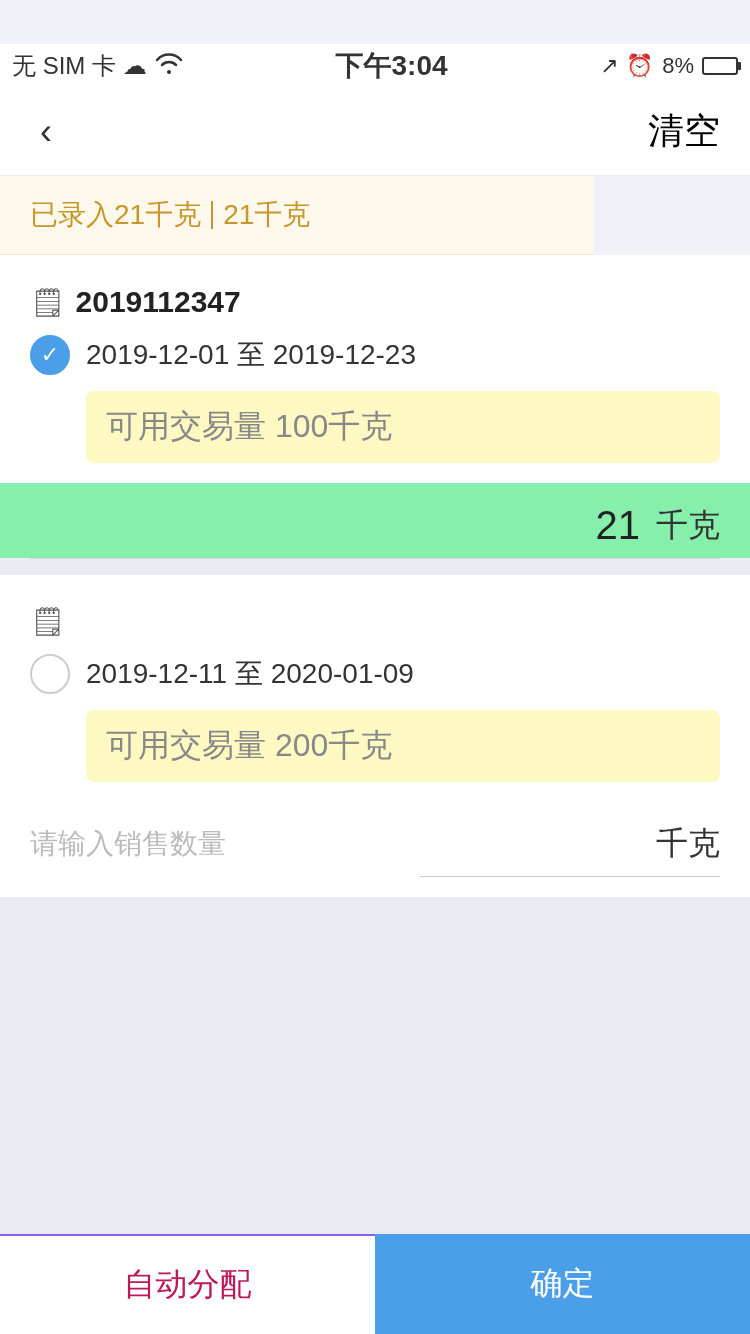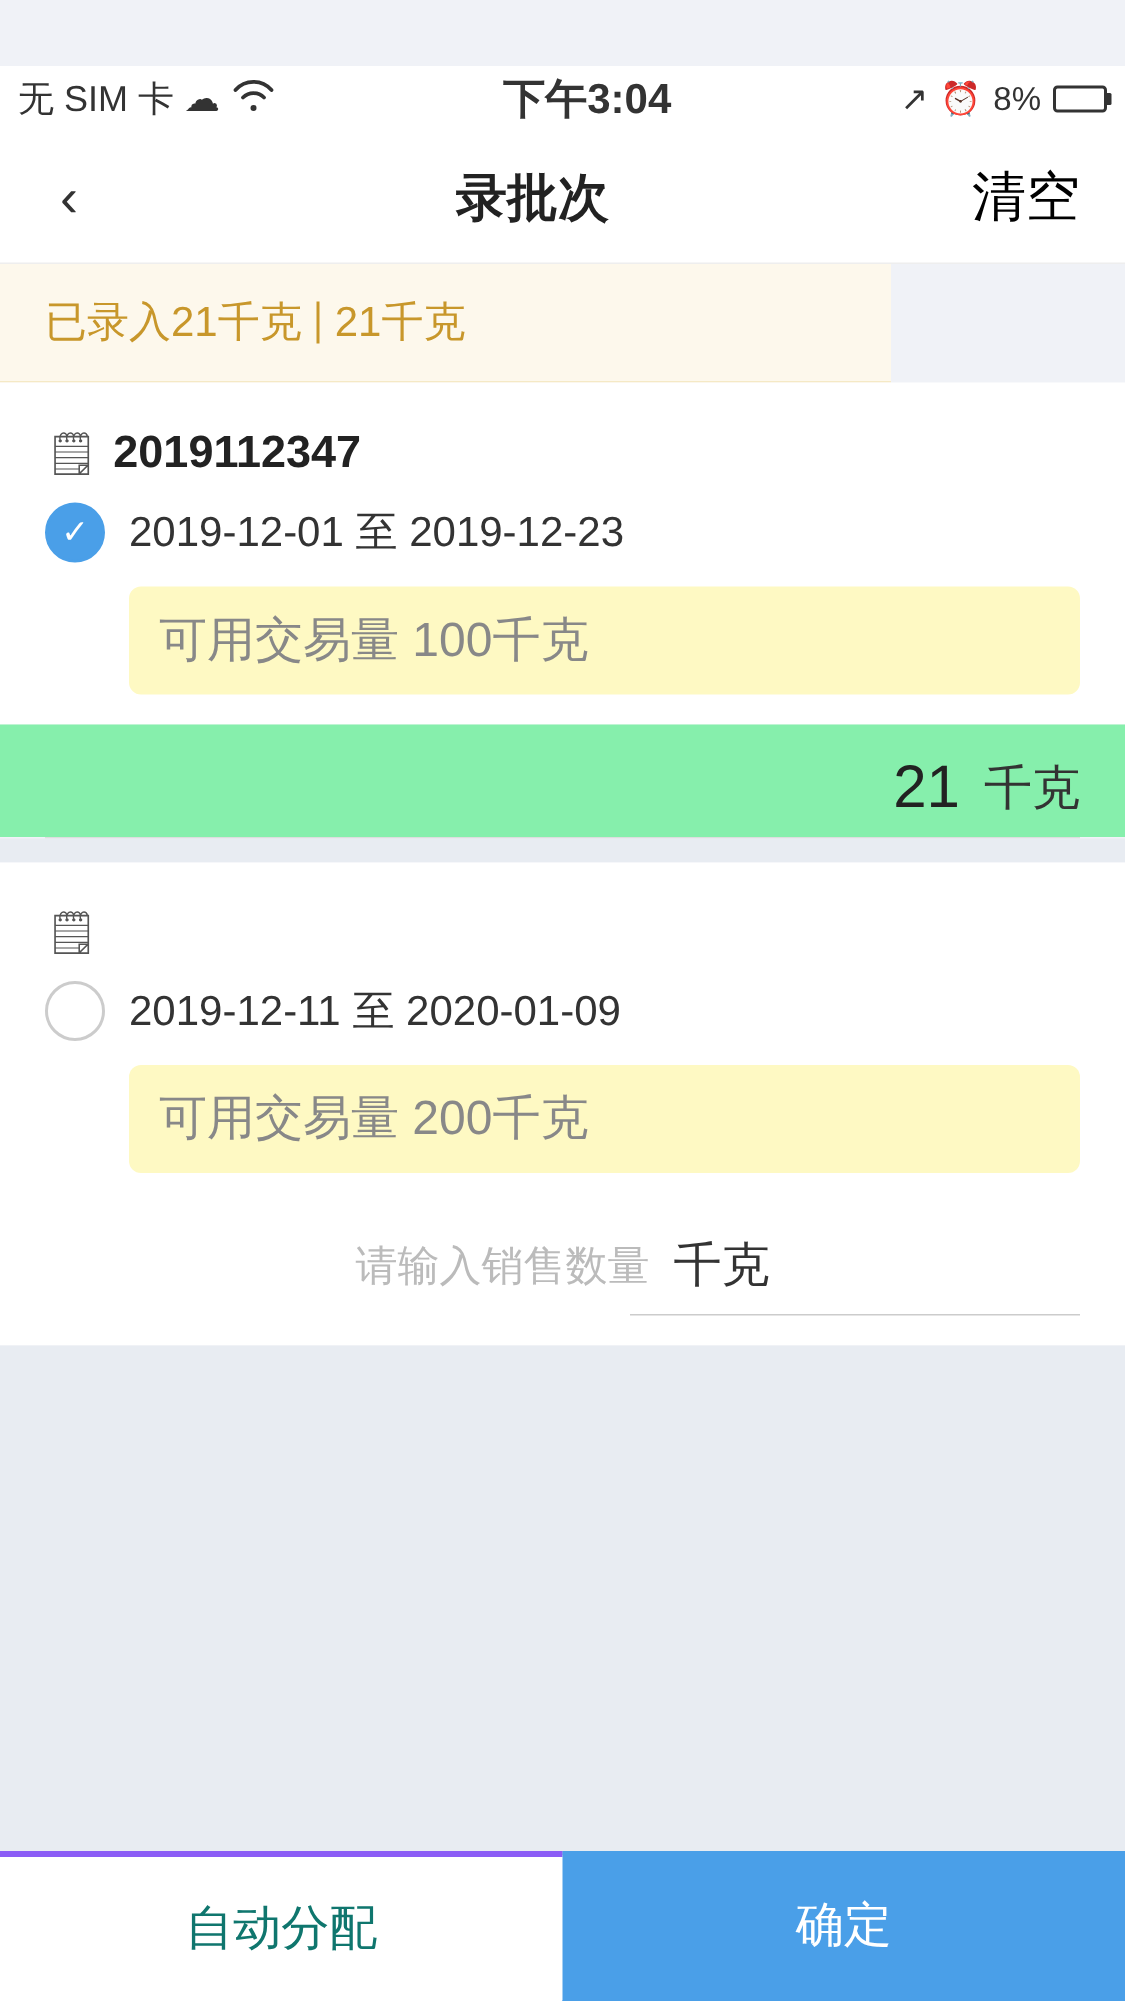--- a/index.html
+++ b/index.html
@@ -213,21 +213,21 @@
     
     .section-divider {
       height: 16px;
       background: #e8ecf2;
     }
 
     
     .input-row {
       display: flex;
       align-items: center;
-      justify-content: center;
+      justify-content: space-between;
       padding: 20px 30px 0 30px;
       background: #fff;
       gap: 16px;
     }
     .input-placeholder-text {
       font-size: 28px;
       color: #bbb;
     }
     .input-unit {
       font-size: 32px;
@@ -257,26 +257,26 @@
       bottom: 0;
       width: 750px;
       height: 100px;
       display: flex;
     }
     .btn-auto {
       flex: 1;
       background: #fff;
       border: none;
       font-size: 32px;
-      color: #0f766e;
+      color: #be185d;
       cursor: pointer;
       display: flex;
       align-items: center;
       justify-content: center;
-      border-top: 4px solid #8b5cf6;
+      border-top: 2px solid #8b5cf6;
     }
     .btn-confirm {
       flex: 1;
       background: #4a9fe8;
       border: none;
       font-size: 32px;
       color: #fff;
       cursor: pointer;
       display: flex;
       align-items: center;
@@ -309,21 +309,20 @@
     <span>⏰</span>
     <span>8%</span>
     <span class="battery-bar">
       <span class="battery-rect"><span class="battery-fill"></span></span>
     </span>
   </div>
 </div>
 
 <div class="nav-bar">
   <span class="nav-back">‹</span>
-  <span class="nav-title">录批次</span>
   <span class="nav-clear">清空</span>
 </div>
 
 <div class="summary-banner">
   <span class="summary-label">已录入21千克</span>
   <div class="summary-divider"></div>
   <span class="summary-value">21千克</span>
 </div>
 
 <div class="page-content">

